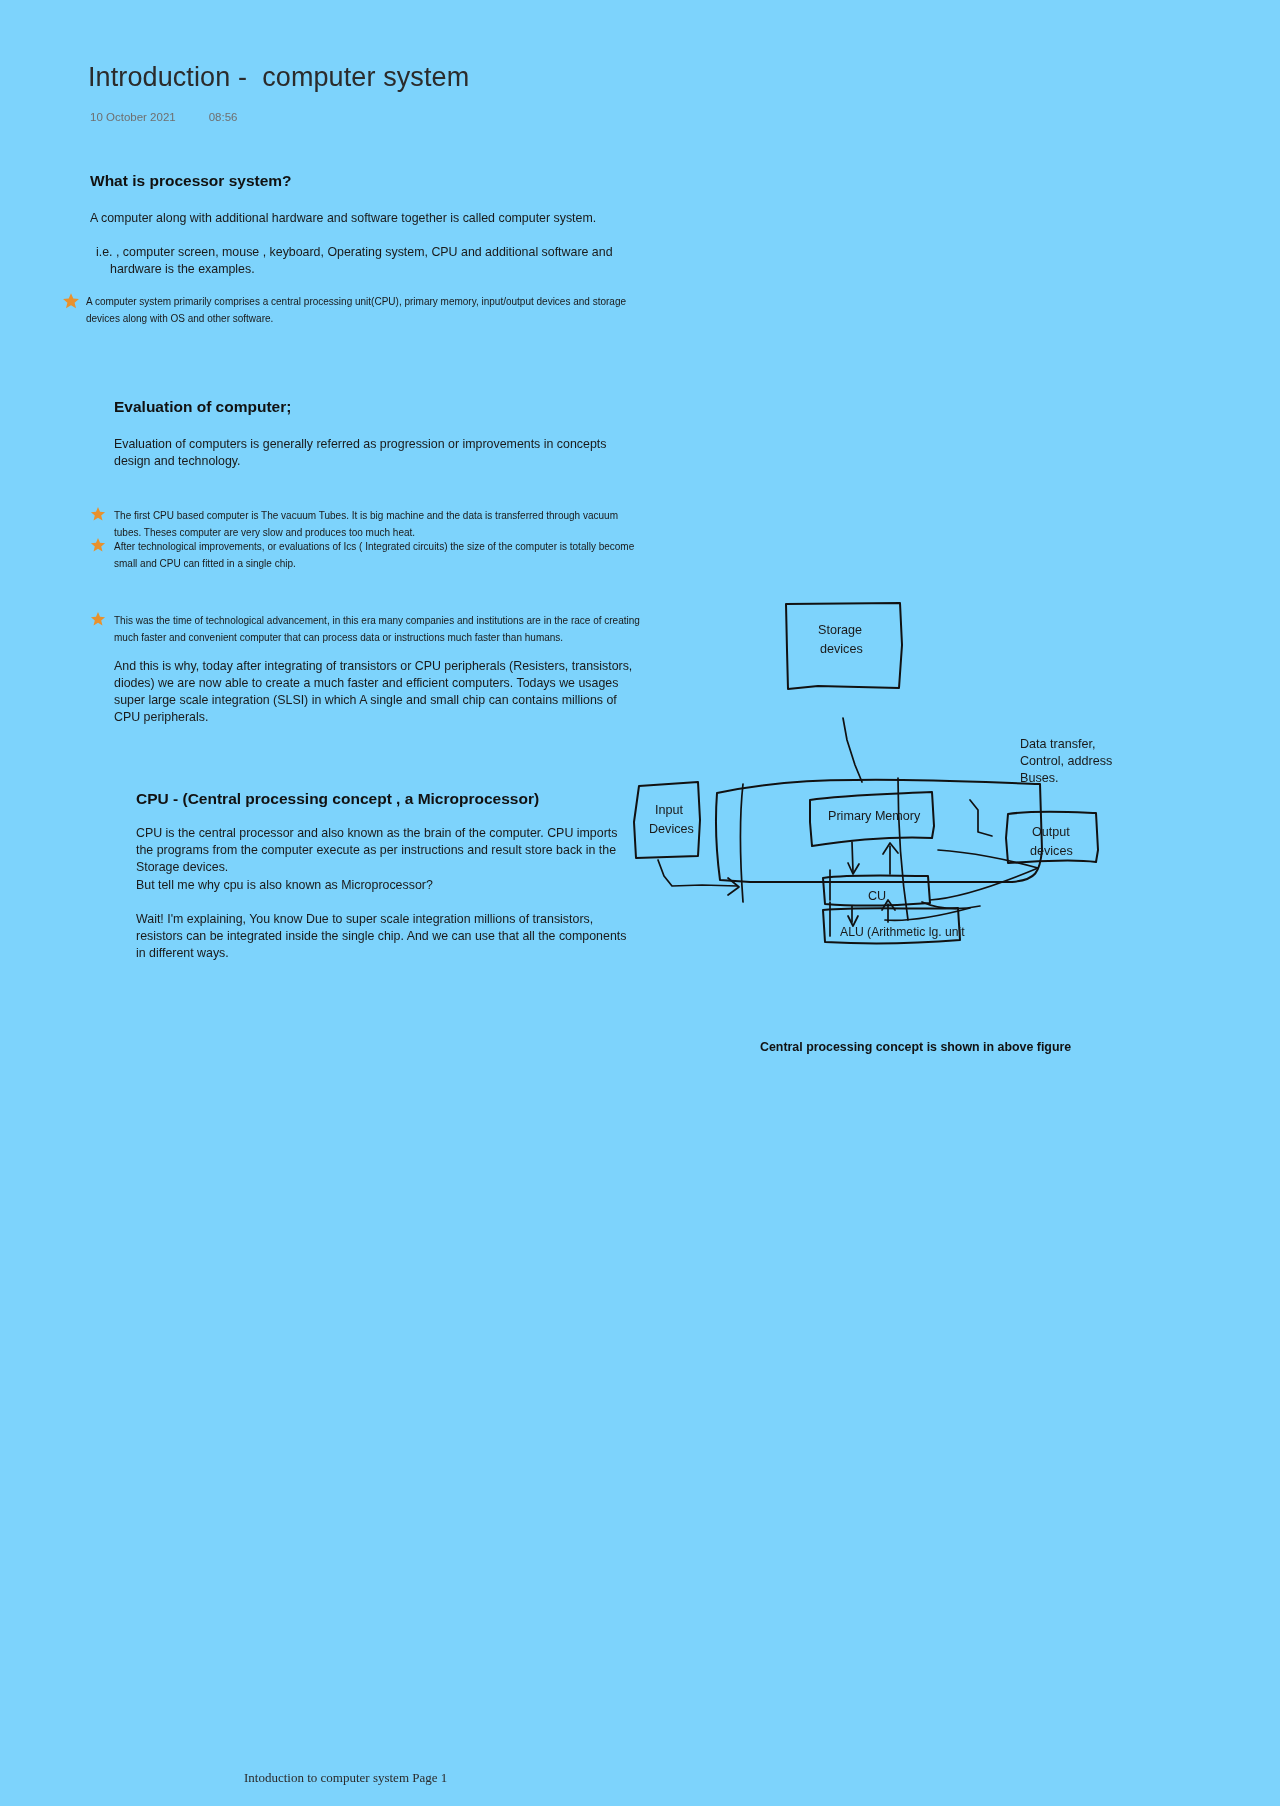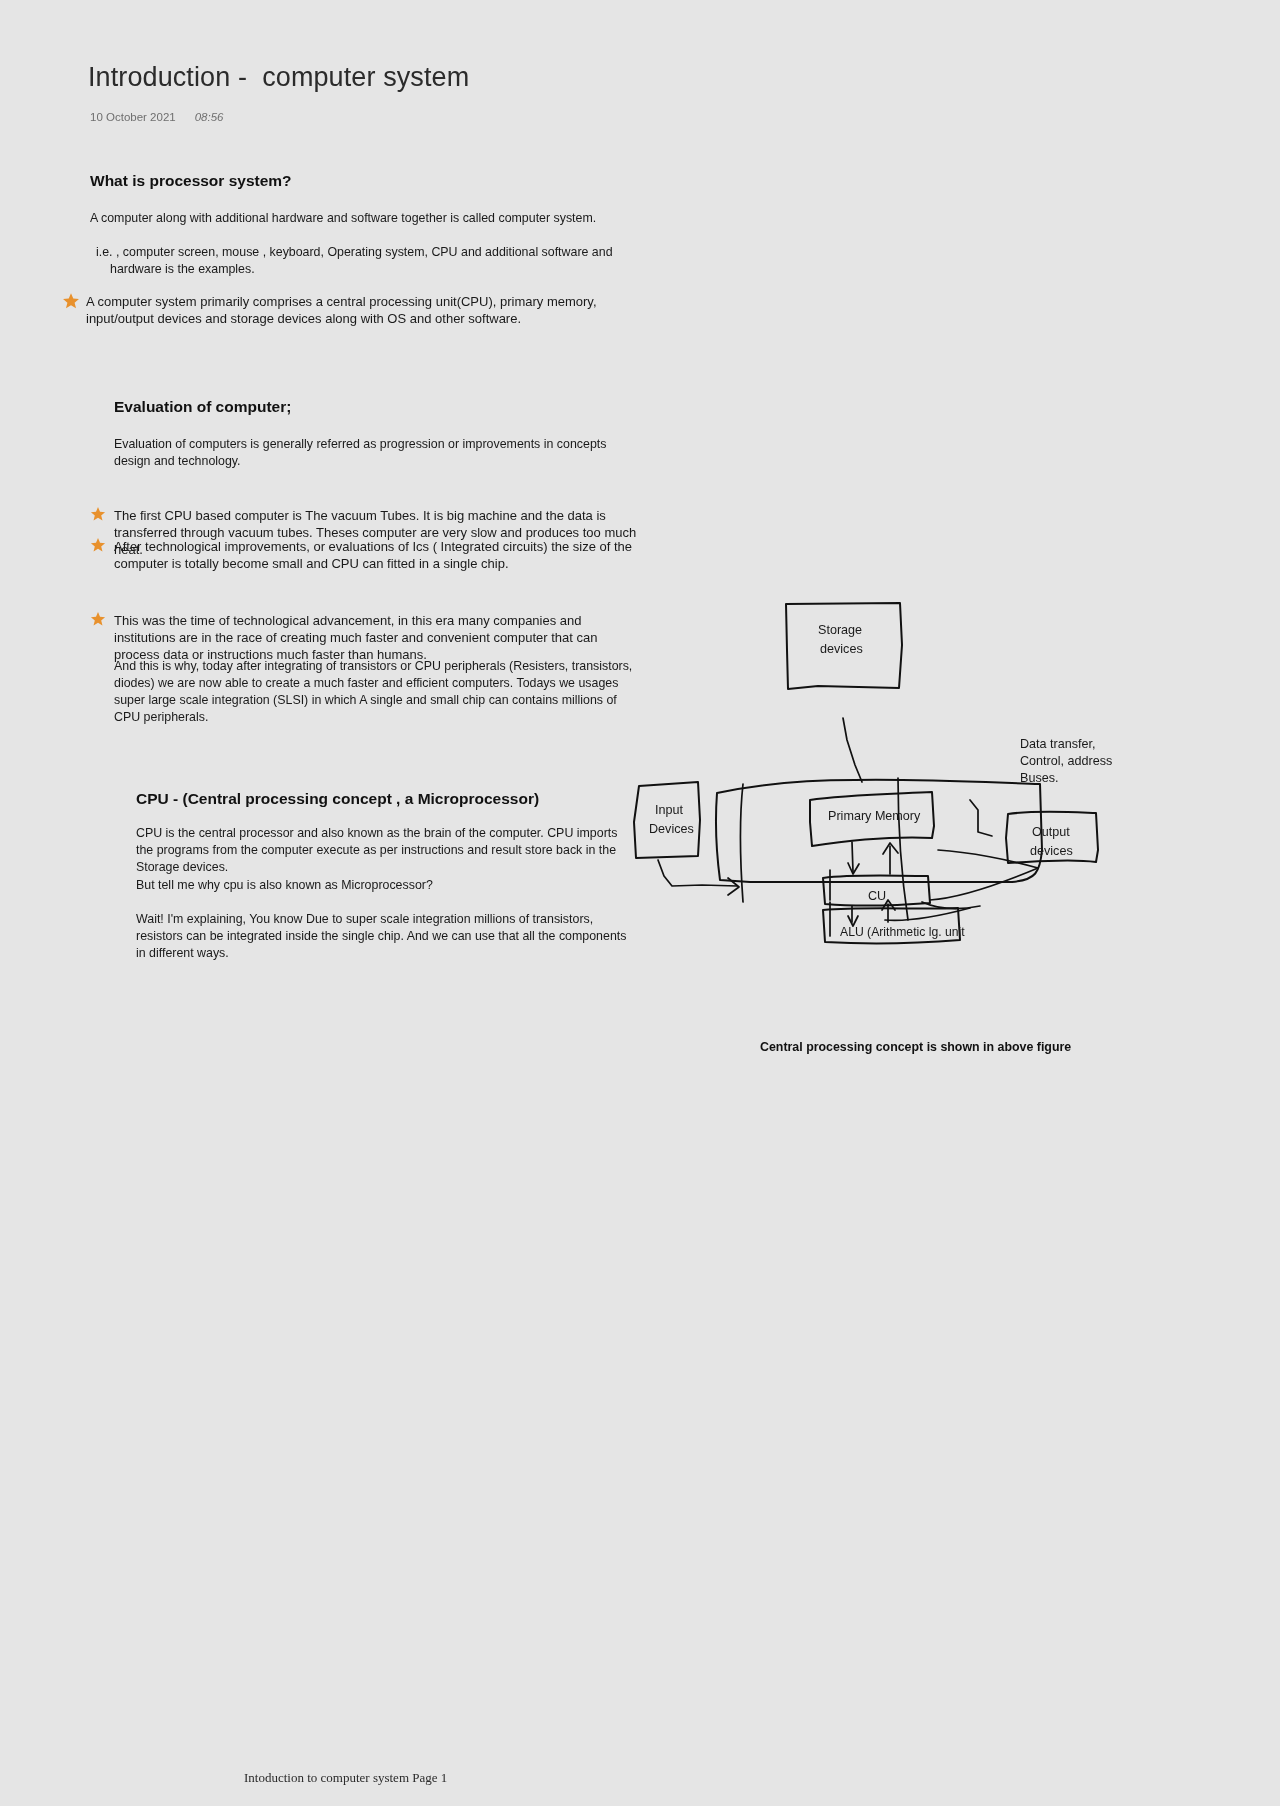--- a/index.html
+++ b/index.html
@@ -9,21 +9,21 @@
   }
   body {
     font-family: "Liberation Sans", sans-serif;
     color: #000000;
   }
   #page {
     position: relative;
     width: 1280px;
     height: 1806px;
     overflow: hidden;
-    background: #e5e5e5;
+    background: #7dd3fc;
   }
 
   
   .doc-title {
     position: absolute;
     left: 88px;
     top: 62px;
     font-size: 27px;
     font-weight: 400;
     letter-spacing: 0.1px;
@@ -32,22 +32,21 @@
   }
   .doc-meta {
     position: absolute;
     left: 90px;
     top: 111px;
     font-size: 11.5px;
     color: #6f6f6f;
     white-space: pre;
   }
   .doc-meta .meta-time {
-    margin-left: 19px;
-    font-style: italic;
+    margin-left: 33px;
   }
 
   
   .h2 {
     position: absolute;
     font-size: 15.5px;
     font-weight: bold;
     color: #111;
     white-space: pre;
   }
@@ -68,21 +67,21 @@
     flex: 0 0 auto;
     width: 18px;
     height: 18px;
     margin-right: 6px;
     margin-top: -1px;
     color: #e8912d;
     line-height: 1;
   }
   .star-icon svg { display: block; }
   .starred .star-text {
-    font-size: 13px;
+    font-size: 10px;
     line-height: 17px;
     color: #1a1a1a;
   }
 
   
   #diagram {
     position: absolute;
     left: 640px;
     top: 610px;
     width: 480px;

